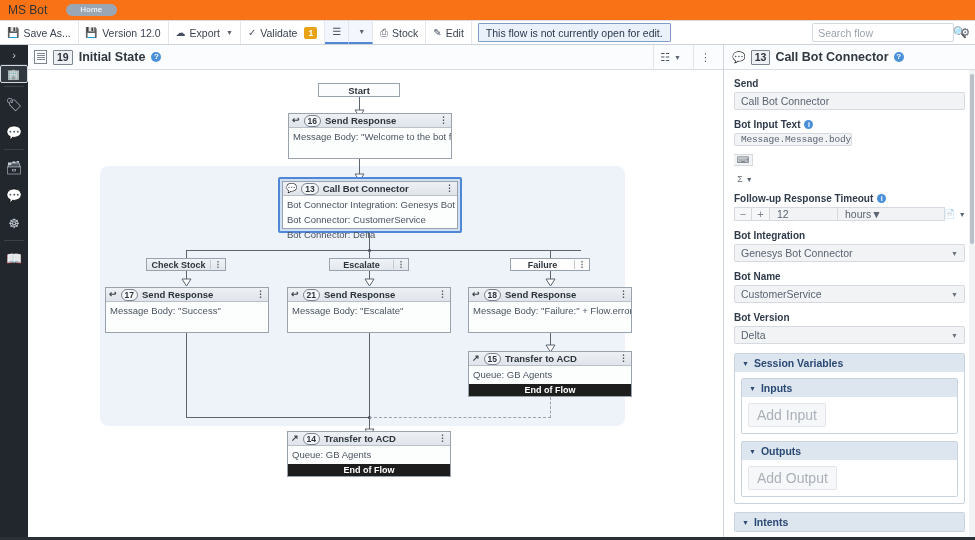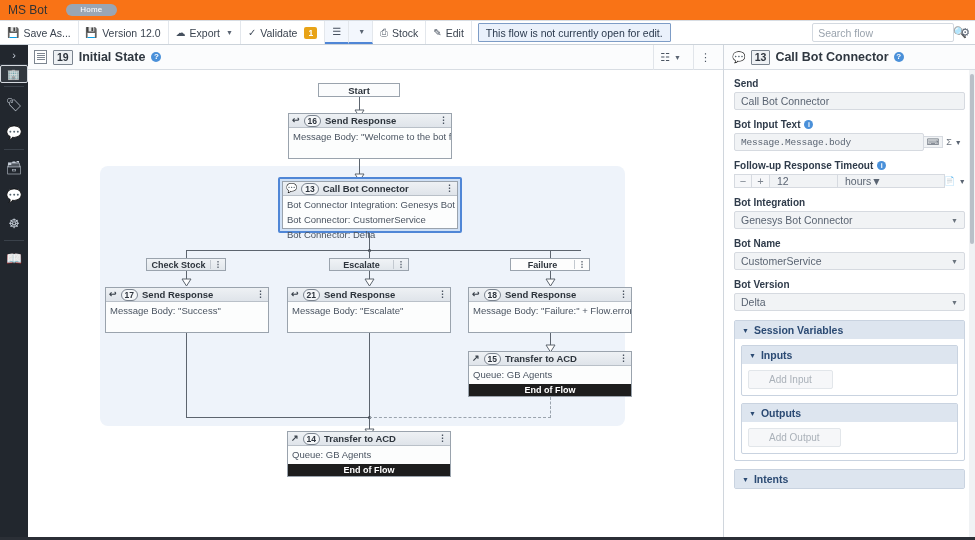--- a/index.html
+++ b/index.html
@@ -171,21 +171,21 @@
   .flabel { font-size:10px; font-weight:bold; color:#2f3b4a; margin-bottom:3px; display:flex; align-items:center; gap:4px; }
   .info-dot {
     width:9px; height:9px; border-radius:50%; background:#4a90d9; color:#fff;
     font-size:7px; line-height:9px; text-align:center; font-weight:bold;
   }
   .inp {
     height:18px; border:1px solid #d6dae0; background:#f1f3f5; border-radius:2px;
     display:flex; align-items:center; padding:0 6px; font-size:10.5px; color:#5a6472;
   }
   .inp.mono { font-family:"Liberation Mono", monospace; font-size:9.5px; letter-spacing:-.2px; padding-right:0; }
-  .inp-row { display:flex; align-items:center; gap:0; }
+  .inp-row { display:flex; align-items:flex-start; gap:8px;flex-direction:column; }
   .addon {
     width:19px; border:1px solid #d6dae0; border-left:none; background:#f1f3f5;
     display:flex; align-items:center; justify-content:center; font-size:9px; color:#69717b;
   }
   .addon2 {
     width:22px; border-radius:2px; display:flex; align-items:center; justify-content:center;
     font-size:9px; color:#69717b; gap:1px; background:#fff;
   }
   .sel {
     height:18px; border:1px solid #d6dae0; background:#f1f3f5; border-radius:2px;
@@ -218,21 +218,21 @@
   .sub {
     border:1px solid #c9d3e0; background:#fff; border-radius:2px; margin-bottom:7px;
   }
   .sub-head {
     background:#dde5ef; padding:3px 7px; font-size:10.5px; font-weight:bold; color:#2b4a73;
     display:flex; align-items:center; gap:5px;
   }
   .sub-body { padding:6px; }
   .ghost-btn {
     display:inline-block; border:1px solid #e2e6ea; background:#f6f7f9;
-    color:#aab1b9; font-size:10px; padding:3px 20px; border-radius:2px;
+    color:#aab1b9; font-size:14px; padding:3px 8px; border-radius:2px;
   }
   .rp-scroll {
     position:absolute; right:0; top:25px; width:6px; bottom:0; background:#f0f2f4;
   }
   .rp-thumb { position:absolute; top:4px; left:1px; width:4px; height:170px; background:#b9c0c8; border-radius:2px; }
   .bottom-bar { position:absolute; left:0; right:0; bottom:0; height:3px; background:#2b2f36; }
 </style>
 </head>
 <body>
 

